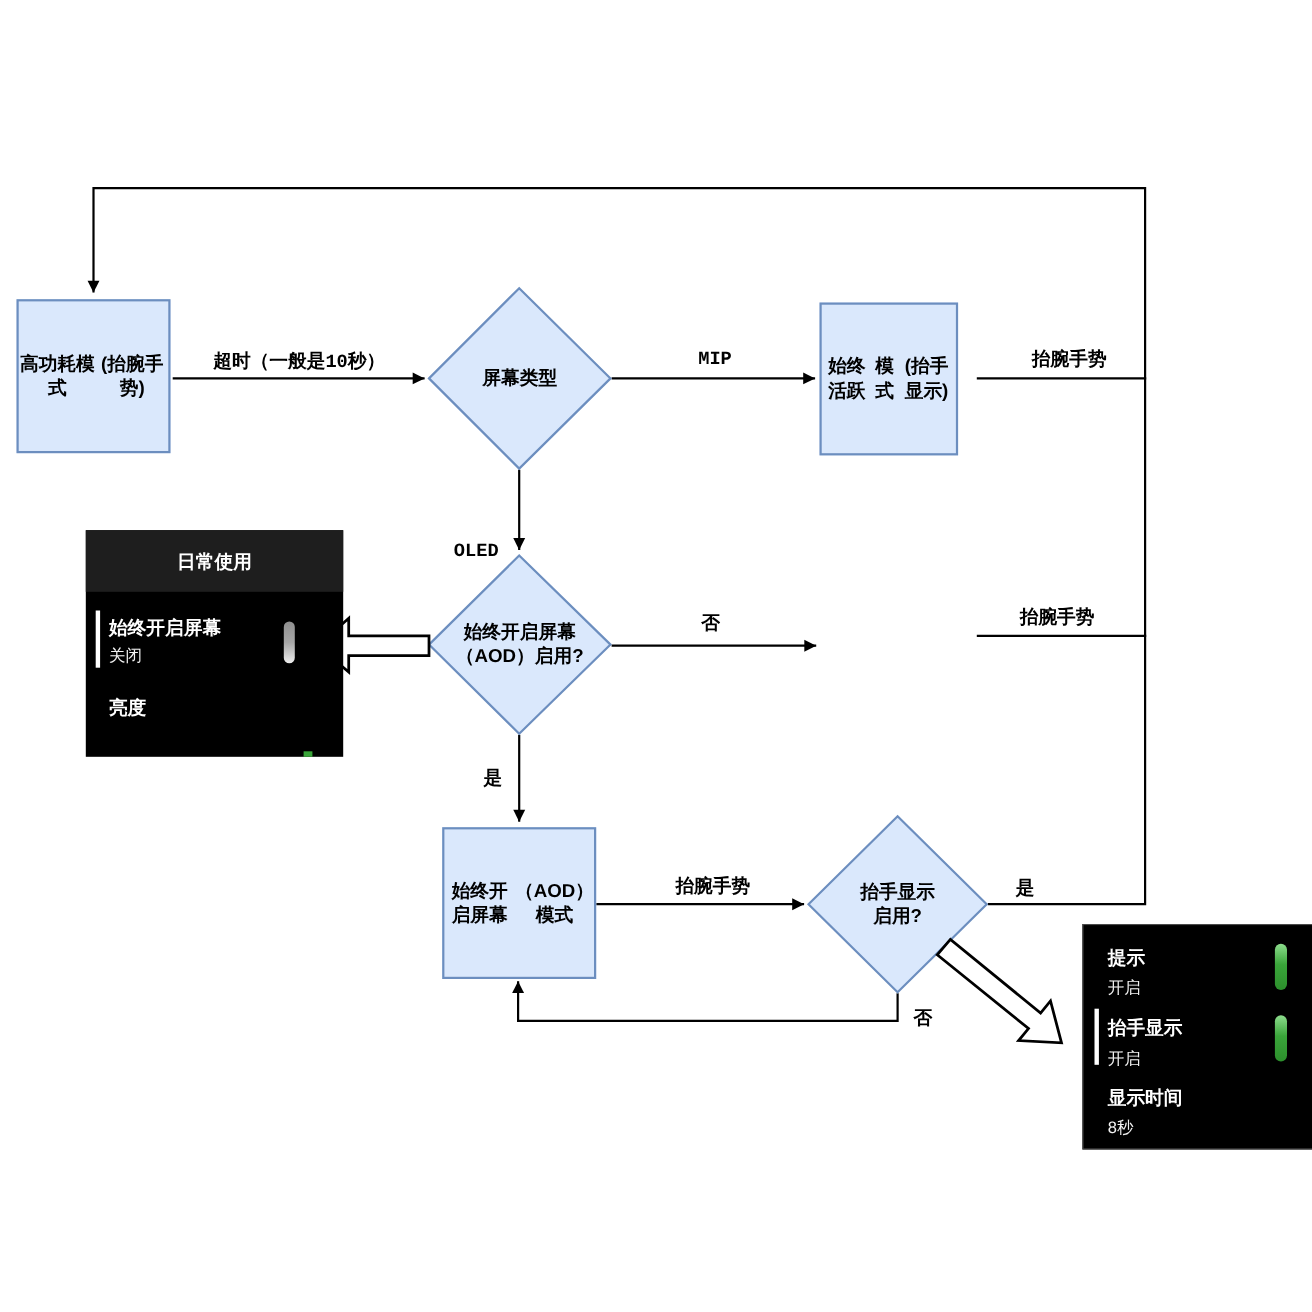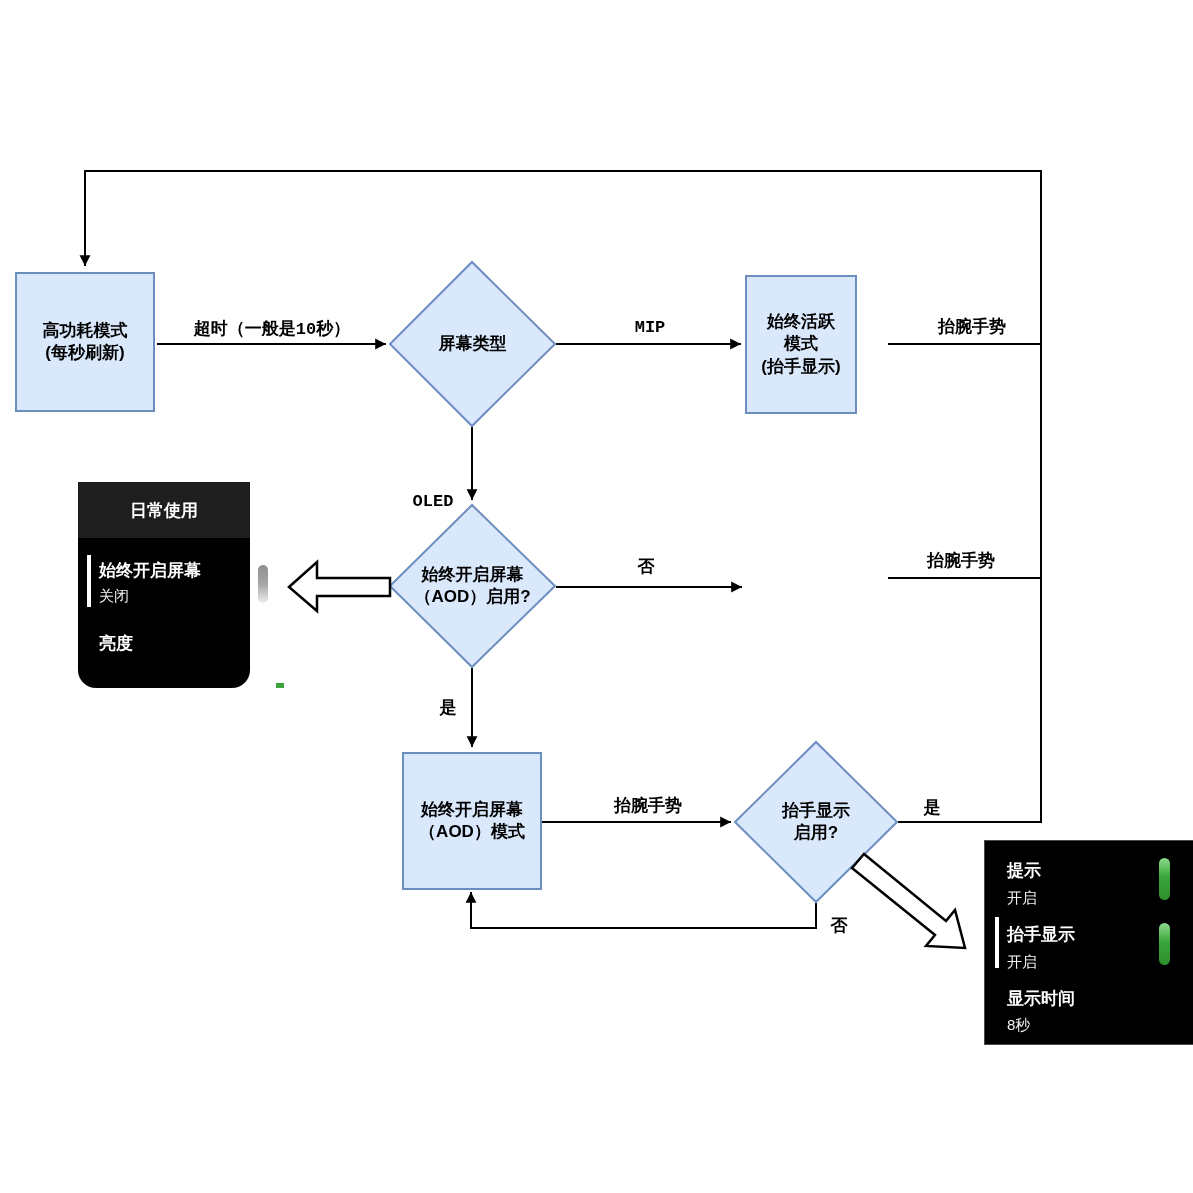--- a/index.html
+++ b/index.html
@@ -9,21 +9,21 @@
     background:#ffffff;
     font-family:"Liberation Sans","DejaVu Sans",sans-serif;
     overflow:hidden;
   }
   #wires{position:absolute;left:0;top:0;width:1193px;height:1193px;}
   .node{
     position:absolute;
     background:#dae8fc;
     border:2px solid #6c8ebf;
     box-sizing:border-box;
-    display:flex;flex-direction:column;
+    display:flex;
     align-items:center;justify-content:center;
     text-align:center;
     font-weight:bold;font-size:17px;line-height:1.3;color:#000;
   }
   .dtext{
     position:absolute;
     display:flex;flex-direction:column;
     align-items:center;justify-content:center;
     text-align:center;
     font-weight:bold;font-size:17px;line-height:1.3;color:#000;
@@ -91,24 +91,24 @@
     <polygon points="390,344 472,262 555,344 472,426" fill="#dae8fc" stroke="#6c8ebf" stroke-width="2"></polygon>
     <polygon points="390,586 472,505 555,586 472,667" fill="#dae8fc" stroke="#6c8ebf" stroke-width="2"></polygon>
     <polygon points="735,822 816,742 897,822 816,902" fill="#dae8fc" stroke="#6c8ebf" stroke-width="2"></polygon>
 
     <polygon points="289,587 317,562 317,578 390,578 390,596 317,596 317,611" fill="#fff" stroke="#000" stroke-width="2.5"></polygon>
     <polygon points="852,868 935,935 926,946 965,948 955,910 946,921 864,854" fill="#fff" stroke="#000" stroke-width="2.5"></polygon>
   </svg>
 
   <div class="node" style="left:15px;top:272px;width:140px;height:140px;">
     <span>高功耗模式</span>
-    <span>(每秒刷新)</span>
+    <span>(抬腕手势)</span>
   </div>
 
-  <div class="node" style="left:745px;top:275px;width:112px;height:139px;">
+  <div class="node" style="left:745px;top:275px;width:126px;height:139px;">
     <span>始终活跃</span>
     <span>模式</span>
     <span>(抬手显示)</span>
   </div>
 
 
   <div class="node" style="left:402px;top:752px;width:140px;height:138px;">
     <span>始终开启屏幕</span>
     <span>（AOD）模式</span>
   </div>
@@ -129,21 +129,21 @@
   <div class="elabel" style="left:650px;top:318px;">MIP</div>
   <div class="elabel" style="left:972px;top:315px;">抬腕手势</div>
   <div class="elabel" style="left:433px;top:448px;margin-top:44px;">OLED</div>
   <div class="elabel" style="left:646px;top:555px;">否</div>
   <div class="elabel" style="left:961px;top:549px;">抬腕手势</div>
   <div class="elabel" style="left:448px;top:696px;">是</div>
   <div class="elabel" style="left:648px;top:794px;">抬腕手势</div>
   <div class="elabel" style="left:932px;top:796px;">是</div>
   <div class="elabel" style="left:839px;top:914px;">否</div>
 
-  <div class="panel" style="left:78px;top:482px;width:172px;height:206px;border-radius:18px;">
+  <div class="panel" style="left:78px;top:482px;width:234px;height:206px;">
     <div class="panel-header">
       <span>日常使用</span>
     </div>
     <div class="sel-bar" style="left:9px;top:73px;height:52px;"></div>
     <div class="p-label" style="left:21px;top:77px;">始终开启屏幕</div>
     <div class="p-value" style="left:21px;top:105px;">关闭</div>
     <div class="pill pill-off" style="left:180px;top:83px;width:10px;height:38px;"></div>
     <div class="p-label" style="left:21px;top:150px;">亮度</div>
     <div class="sliver" style="left:198px;top:201px;width:8px;height:5px;"></div>
   </div>

